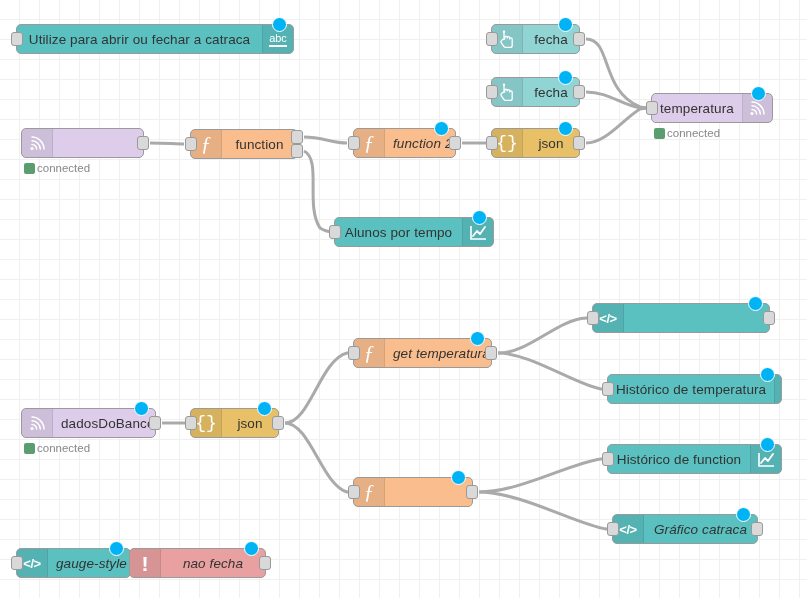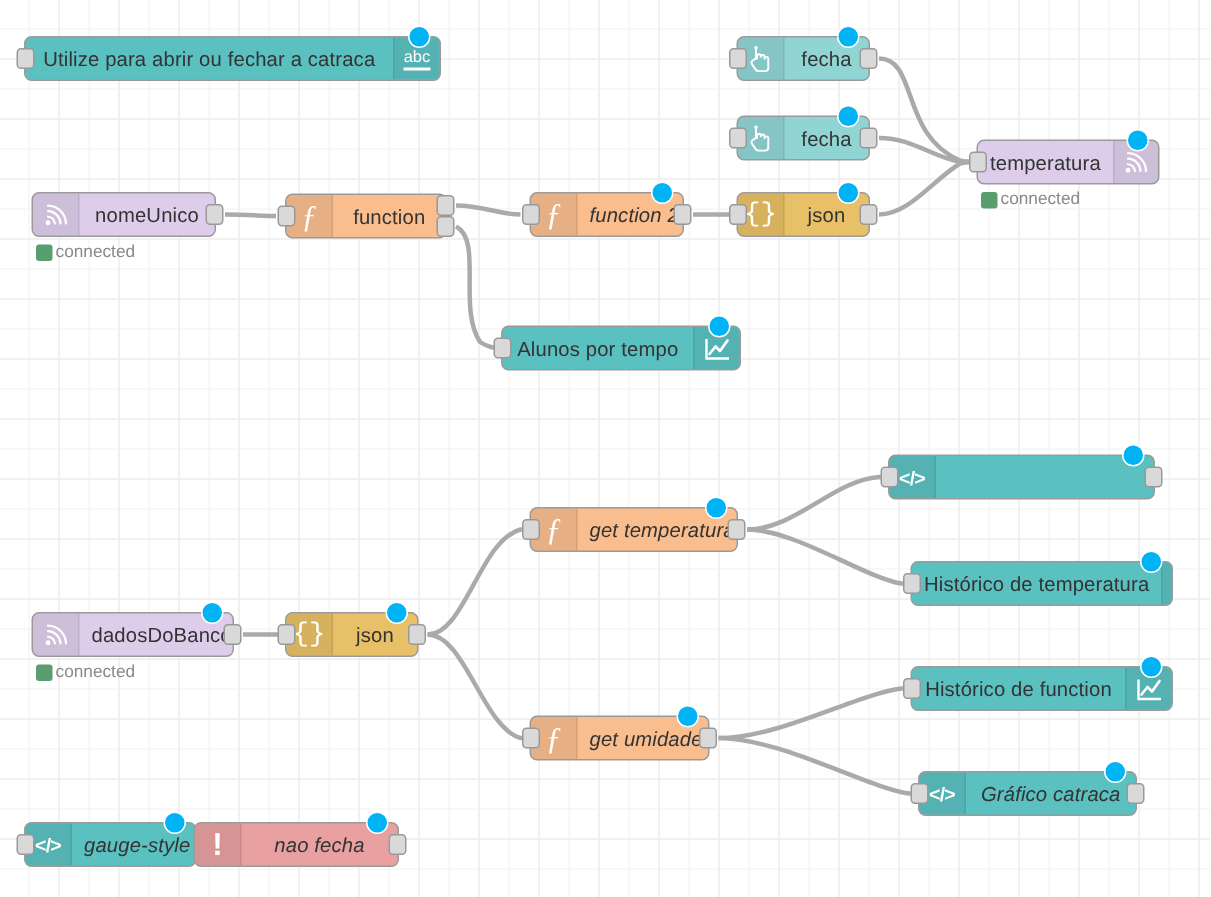--- a/index.html
+++ b/index.html
@@ -237,21 +237,20 @@
       <div class="node" style="left: 21px; top: 128px; width: 123px; background: rgb(221, 205, 234);">
         <div class="node-inner">
           <div class="icon-box left">
             <svg class="ic" width="19" height="19" viewBox="0 0 19 19">
               <circle cx="4" cy="14.5" r="1.6" fill="#ffffff"></circle>
               <path d="M4 10.5 A5 5 0 0 1 8.6 15" stroke="#ffffff" stroke-width="1.5" fill="none" stroke-linecap="round"></path>
               <path d="M4 6.8 A8.6 8.6 0 0 1 12.3 15" stroke="#ffffff" stroke-width="1.5" fill="none" stroke-linecap="round"></path>
               <path d="M4 3.1 A12.2 12.2 0 0 1 16 15" stroke="#ffffff" stroke-width="1.5" fill="none" stroke-linecap="round"></path>
             </svg>
           </div>
-          <div class="node-label">nomeUnico</div>
         </div>
         <div class="port out" style="top: 7px;"></div>
         <div class="status">
           <span class="status-dot green"></span>
           <span>connected</span>
         </div>
       </div>
       <div class="node" style="left: 190px; top: 129px; width: 108px; background: rgb(249, 189, 142);">
         <div class="node-inner">
           <div class="icon-box left">
@@ -337,21 +336,20 @@
         </div>
         <div class="port in" style="top: 7px;"></div>
         <div class="port out" style="top: 7px;"></div>
         <div class="dot-changed"></div>
       </div>
       <div class="node" style="left: 353px; top: 477px; width: 120px; background: rgb(249, 189, 142);">
         <div class="node-inner">
           <div class="icon-box left">
             <span class="glyph" style="font-style:italic;font-size:21px;">ƒ</span>
           </div>
-          <div class="node-label italic">get umidade</div>
         </div>
         <div class="port in" style="top: 7px;"></div>
         <div class="port out" style="top: 7px;"></div>
         <div class="dot-changed"></div>
       </div>
       <div class="node" style="left: 592px; top: 303px; width: 178px; background: rgb(91, 192, 192);">
         <div class="node-inner">
           <div class="icon-box left">
             <span class="glyph-code">&lt;/&gt;</span>
           </div>

